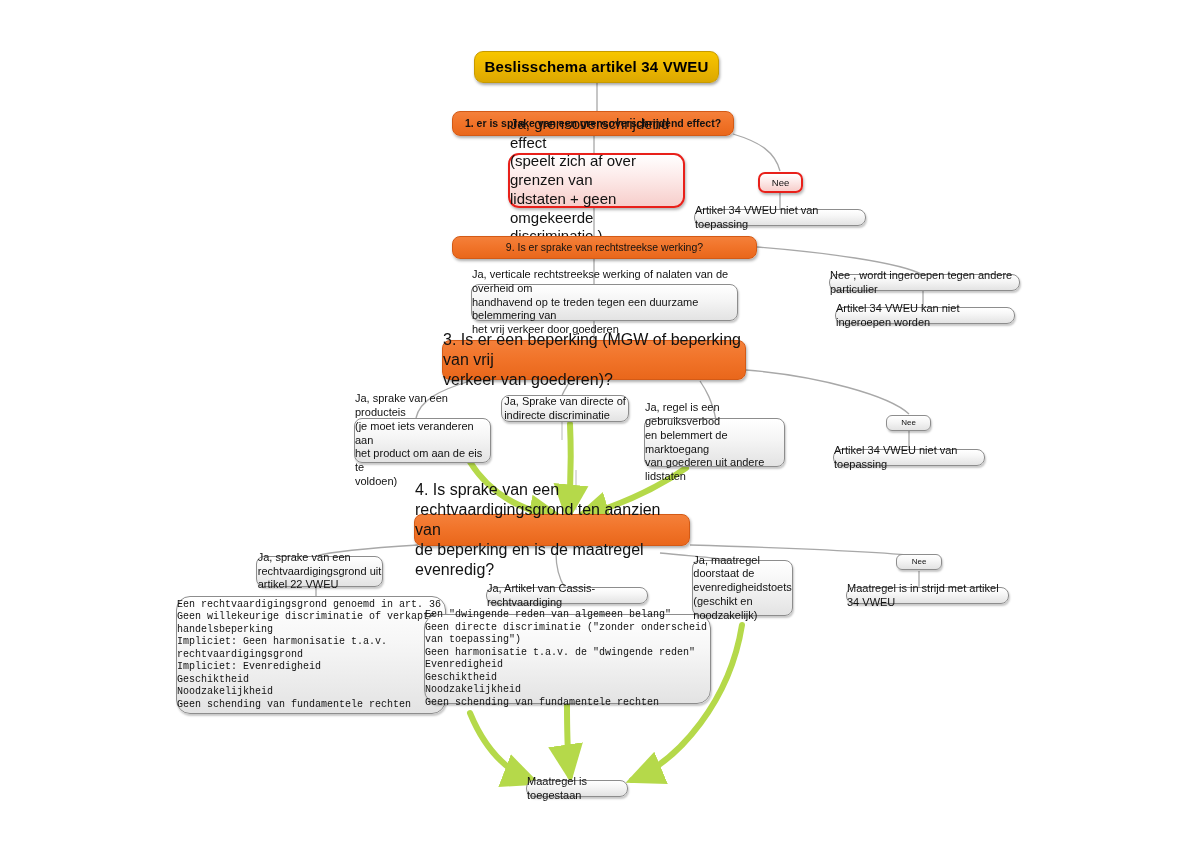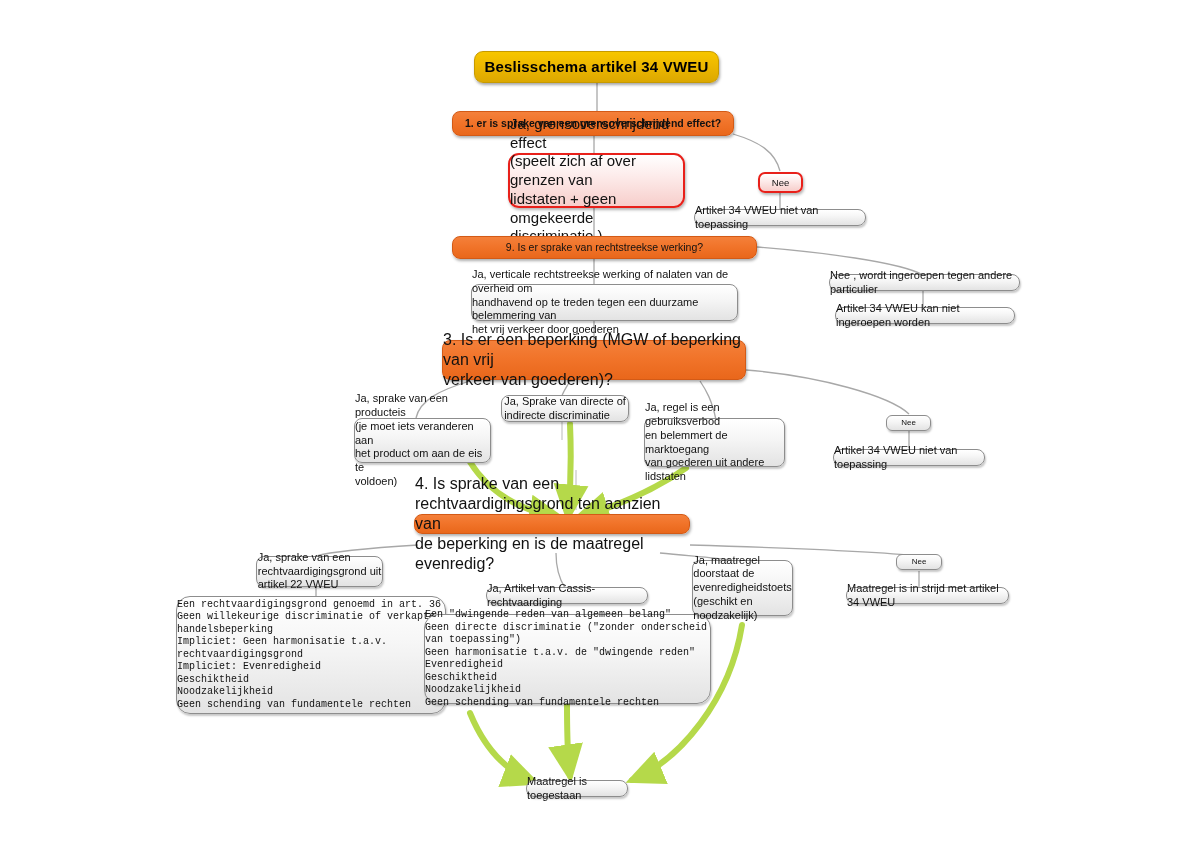--- a/index.html
+++ b/index.html
@@ -170,21 +170,21 @@
 
   <div class="node n-grey" style="left:644px;top:418px;width:141px;height:49px;">Ja, regel is een gebruiksverbod
 en belemmert de marktoegang
 van goederen uit andere
 lidstaten</div>
 
   <div class="node n-grey pill" style="left:886px;top:415px;width:45px;height:16px;">Nee</div>
 
   <div class="node n-grey" style="left:833px;top:449px;width:152px;height:17px;">Artikel 34 VWEU niet van toepassing</div>
 
-  <div class="node n-orange big" style="left:414px;top:514px;width:276px;height:20px;">4. Is sprake van een rechtvaardigingsgrond ten aanzien van
+  <div class="node n-orange big" style="left:414px;top:514px;width:276px;height:32px;">4. Is sprake van een rechtvaardigingsgrond ten aanzien van
 de beperking en is de maatregel evenredig?</div>
 
   <div class="node n-grey" style="left:256px;top:556px;width:127px;height:31px;">Ja, sprake van een
 rechtvaardigingsgrond uit
 artikel 22 VWEU</div>
 
   <div class="node n-grey list" style="left:176px;top:596px;width:270px;height:118px;">Een rechtvaardigingsgrond genoemd in art. 36
 Geen willekeurige discriminatie of verkapte
 handelsbeperking
 Impliciet: Geen harmonisatie t.a.v. rechtvaardigingsgrond

